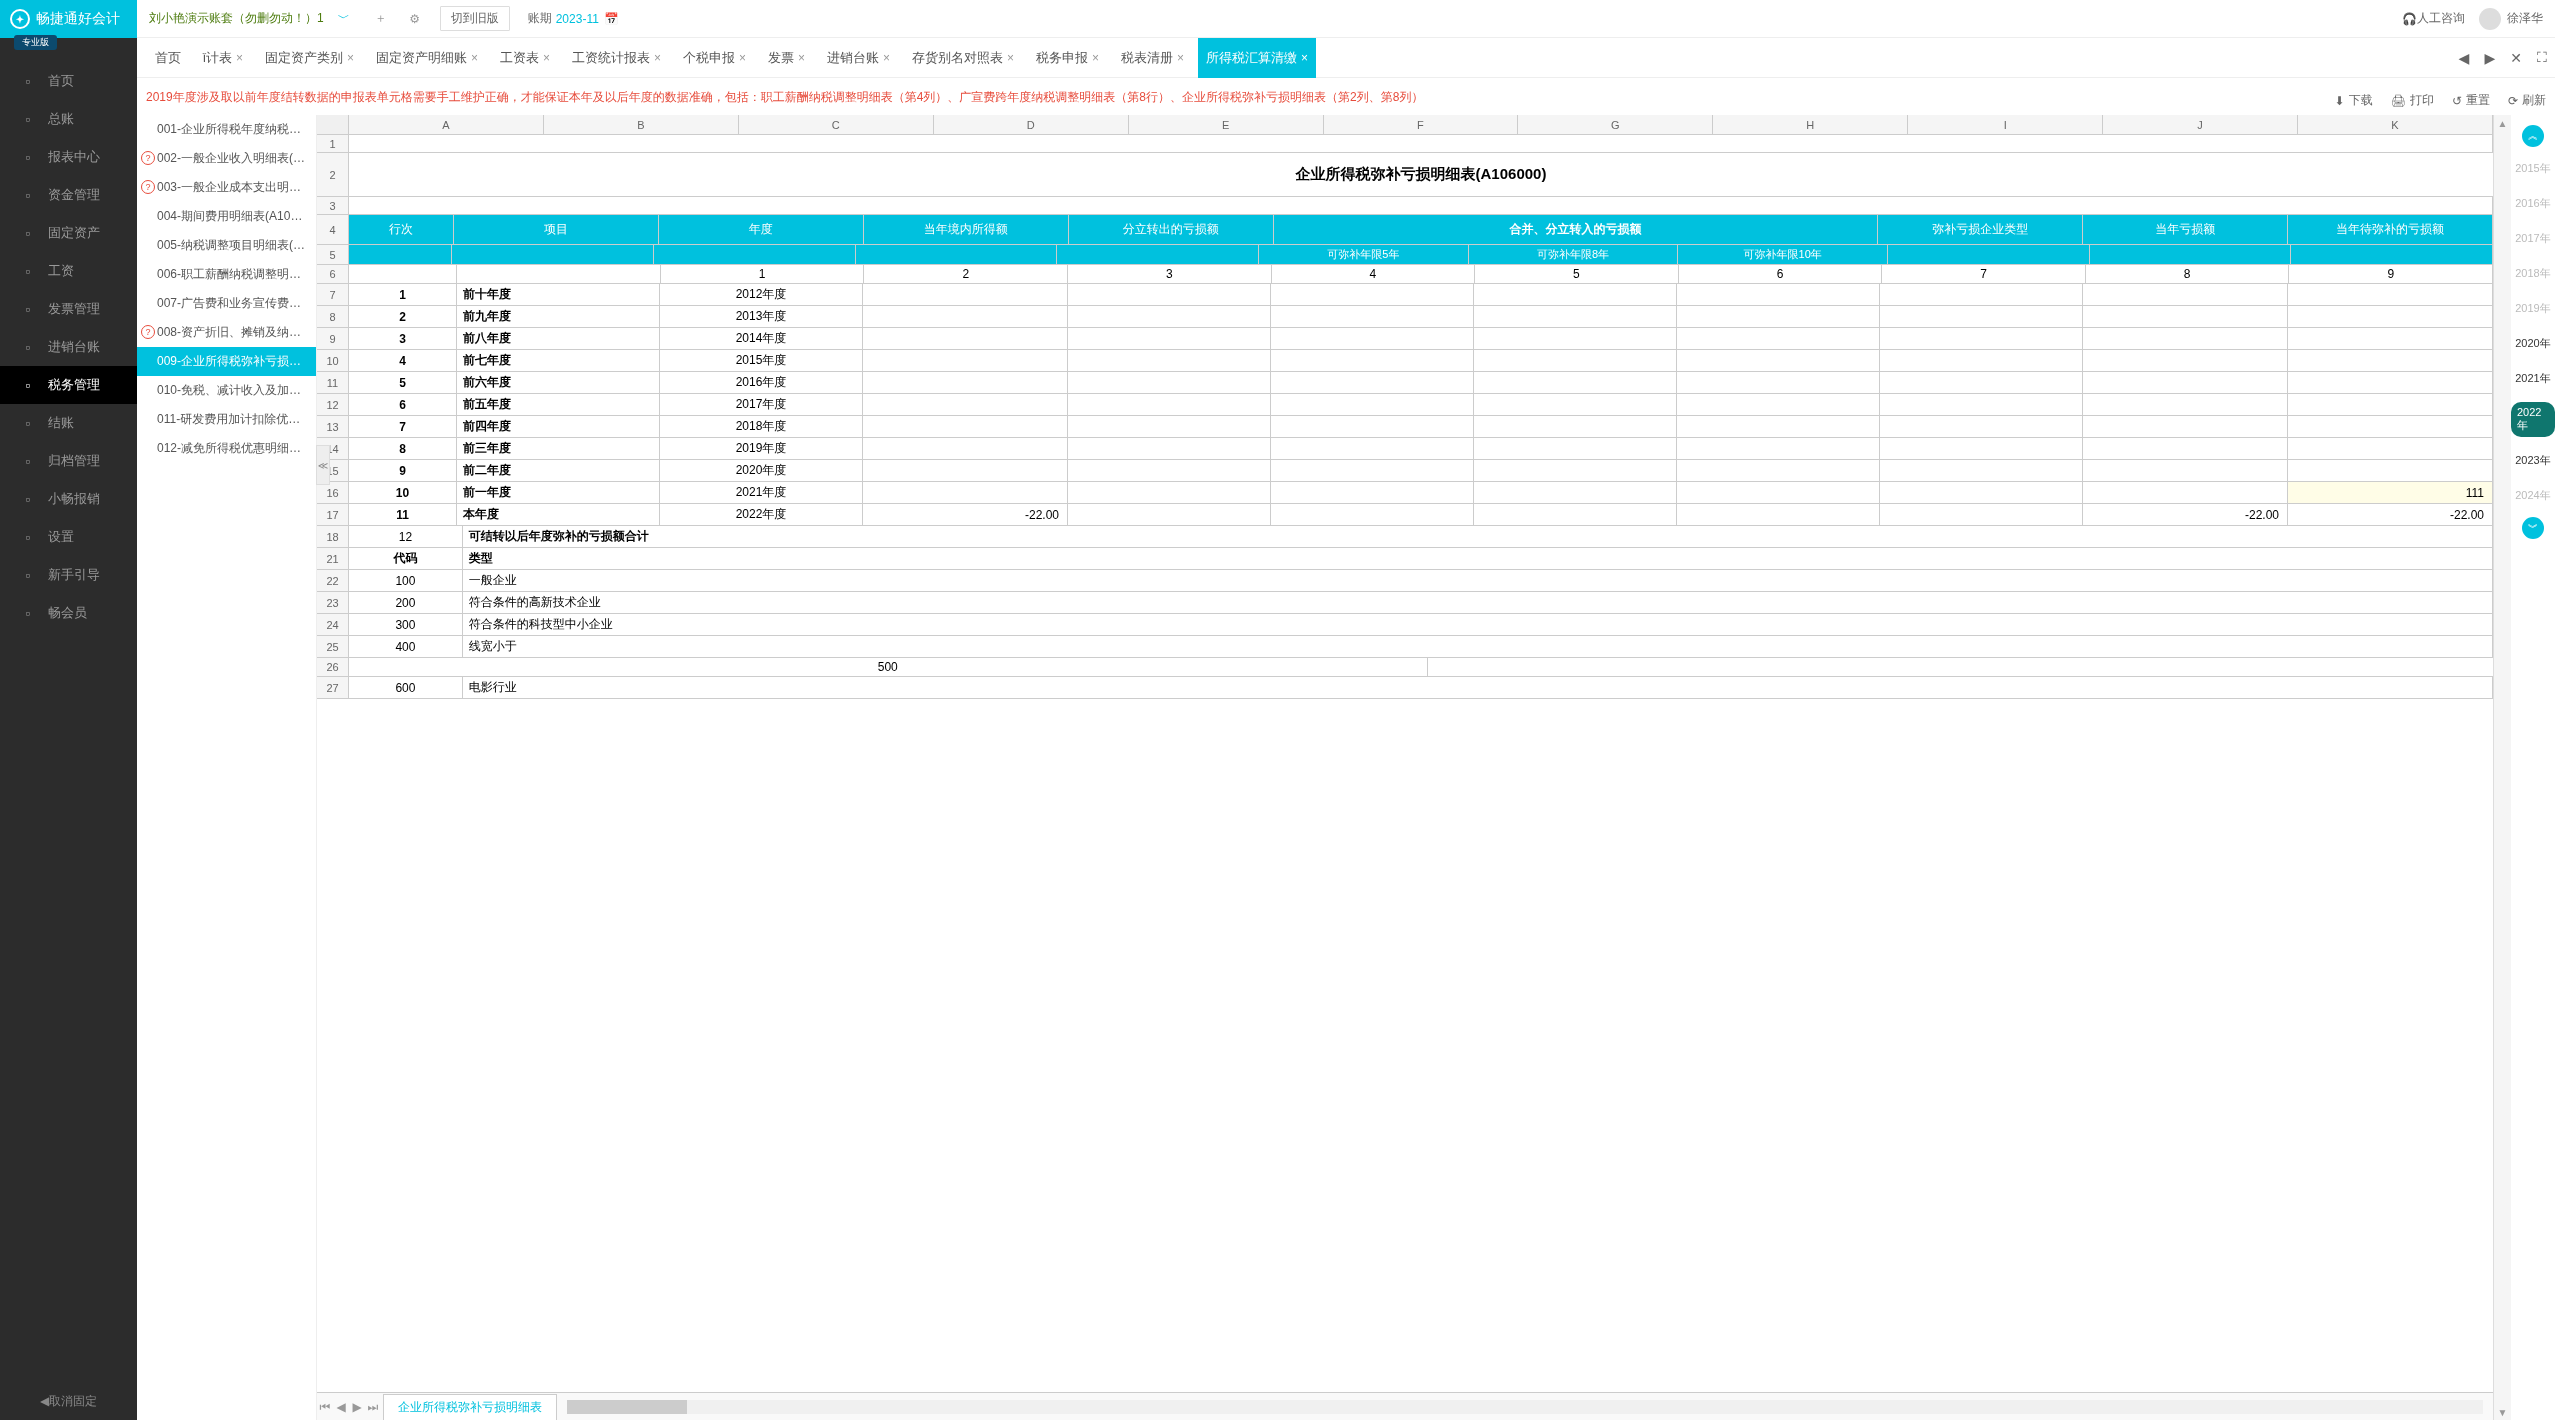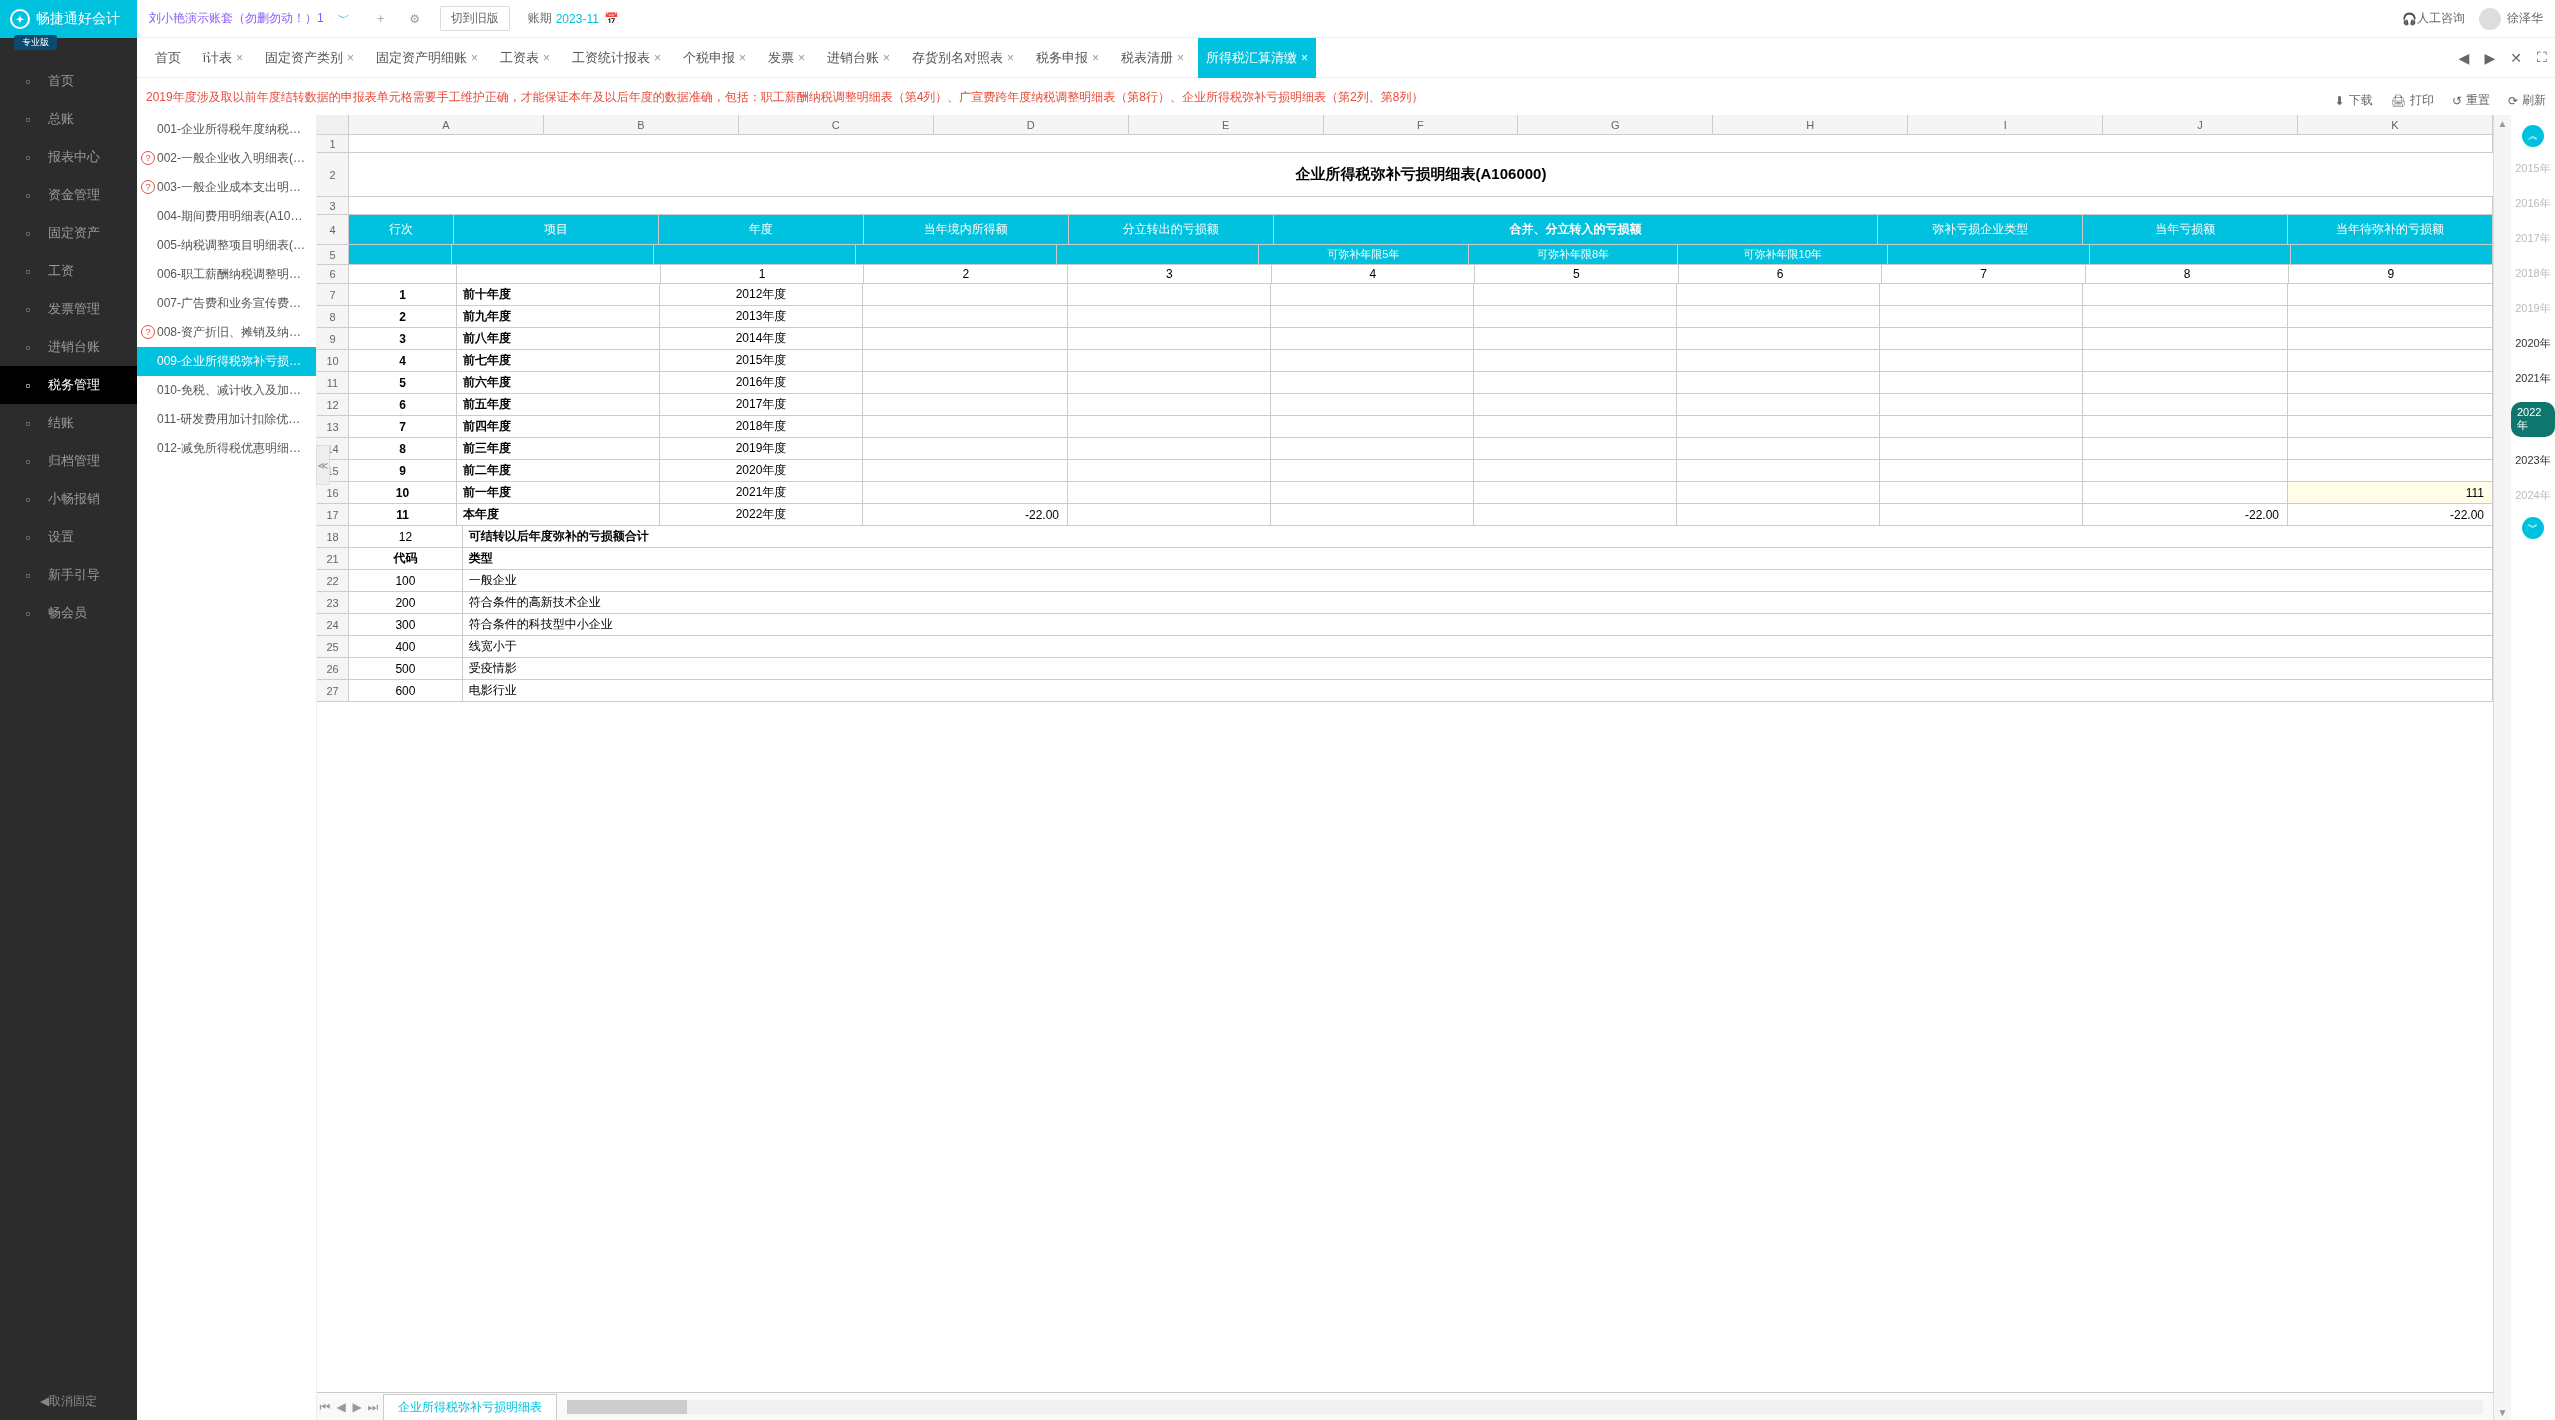--- a/index.html
+++ b/index.html
@@ -15,21 +15,21 @@
 .nav li{height:38px;display:flex;align-items:center;padding-left:20px;font-size:13px;cursor:pointer;color:#999}
 .nav li.active{background:#000;color:#fff}
 .nav li .nav-icon{width:16px;height:16px;margin-right:12px;display:inline-flex;align-items:center;justify-content:center}
 .sidebar-footer{height:38px;display:flex;align-items:center;justify-content:center;font-size:12px;color:#888;cursor:pointer}
 
 
 .main{flex:1;display:flex;flex-direction:column;min-width:0}
 
 
 .topbar{height:38px;border-bottom:1px solid #eee;display:flex;align-items:center;padding:0 12px;font-size:12px;color:#555}
-.tb-account{color:#8b5cf6}
+.tb-account{color:#4d7c0f}
 .tb-dropdown{color:#00c1de;margin:0 14px;cursor:pointer}
 .tb-plus,.tb-gear{width:18px;height:18px;display:inline-flex;align-items:center;justify-content:center;margin:0 8px;color:#999;cursor:pointer}
 .tb-switch{border:1px solid #ddd;padding:3px 10px;border-radius:1px;margin:0 8px;cursor:pointer;color:#666}
 .tb-period-label{margin:0 4px 0 10px;color:#666}
 .tb-period{color:#00c1de;cursor:pointer}
 .tb-cal{color:#00c1de;margin-left:6px}
 .tb-spacer{flex:1}
 .tb-consult{display:flex;align-items:center;color:#666;cursor:pointer;margin-right:14px}
 .tb-user{display:flex;align-items:center;color:#666}
 .tb-avatar{width:22px;height:22px;background:#ddd;border-radius:50%;margin-right:6px}
@@ -591,21 +591,20 @@
               <div class="cell " style="flex: 10 1 0%;">符合条件的科技型中小企业</div>
             </div>
             <div class="sheet-row ">
               <div class="rh">25</div>
               <div class="cell narrow center">400</div>
               <div class="cell " style="flex: 10 1 0%;">线宽小于</div>
             </div>
             <div class="sheet-row ">
               <div class="rh">26</div>
               <div class="cell narrow center">500</div>
-              <div class="cell " style="flex: 10 1 0%;">受疫情影</div>
             </div>
             <div class="sheet-row ">
               <div class="rh">27</div>
               <div class="cell narrow center">600</div>
               <div class="cell " style="flex: 10 1 0%;">电影行业</div>
             </div>
           </div>
         <div class="sheet-tabs">
           <span class="st-nav">⏮</span>
           <span class="st-nav">◀</span>

